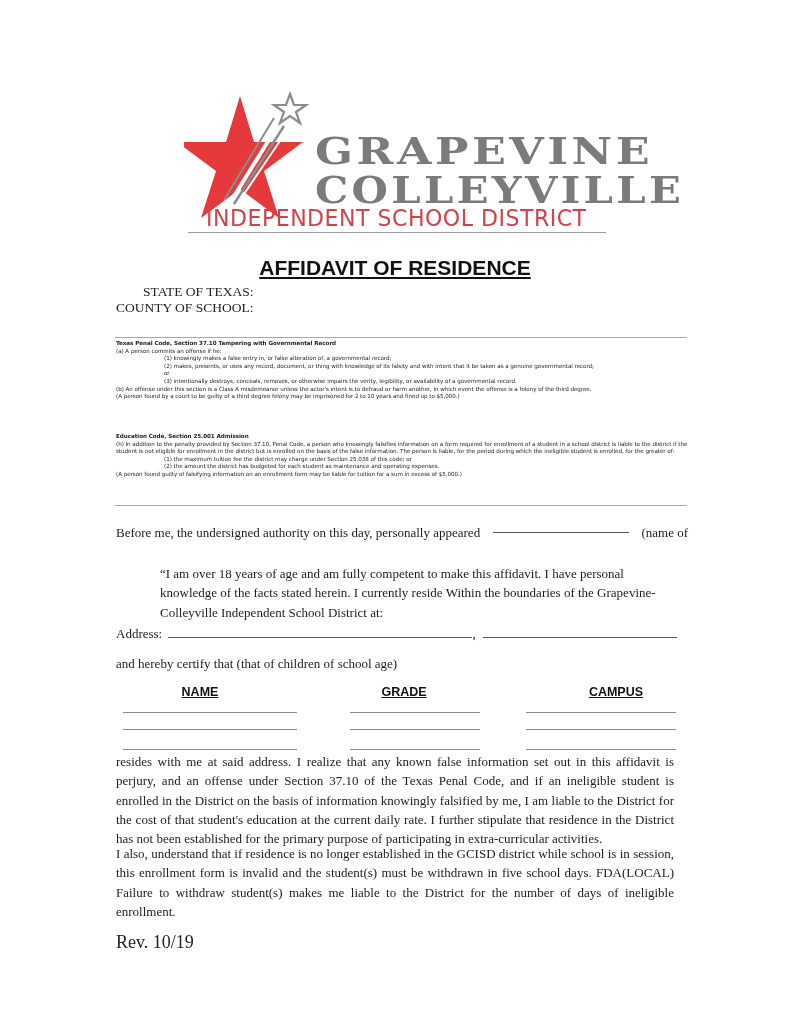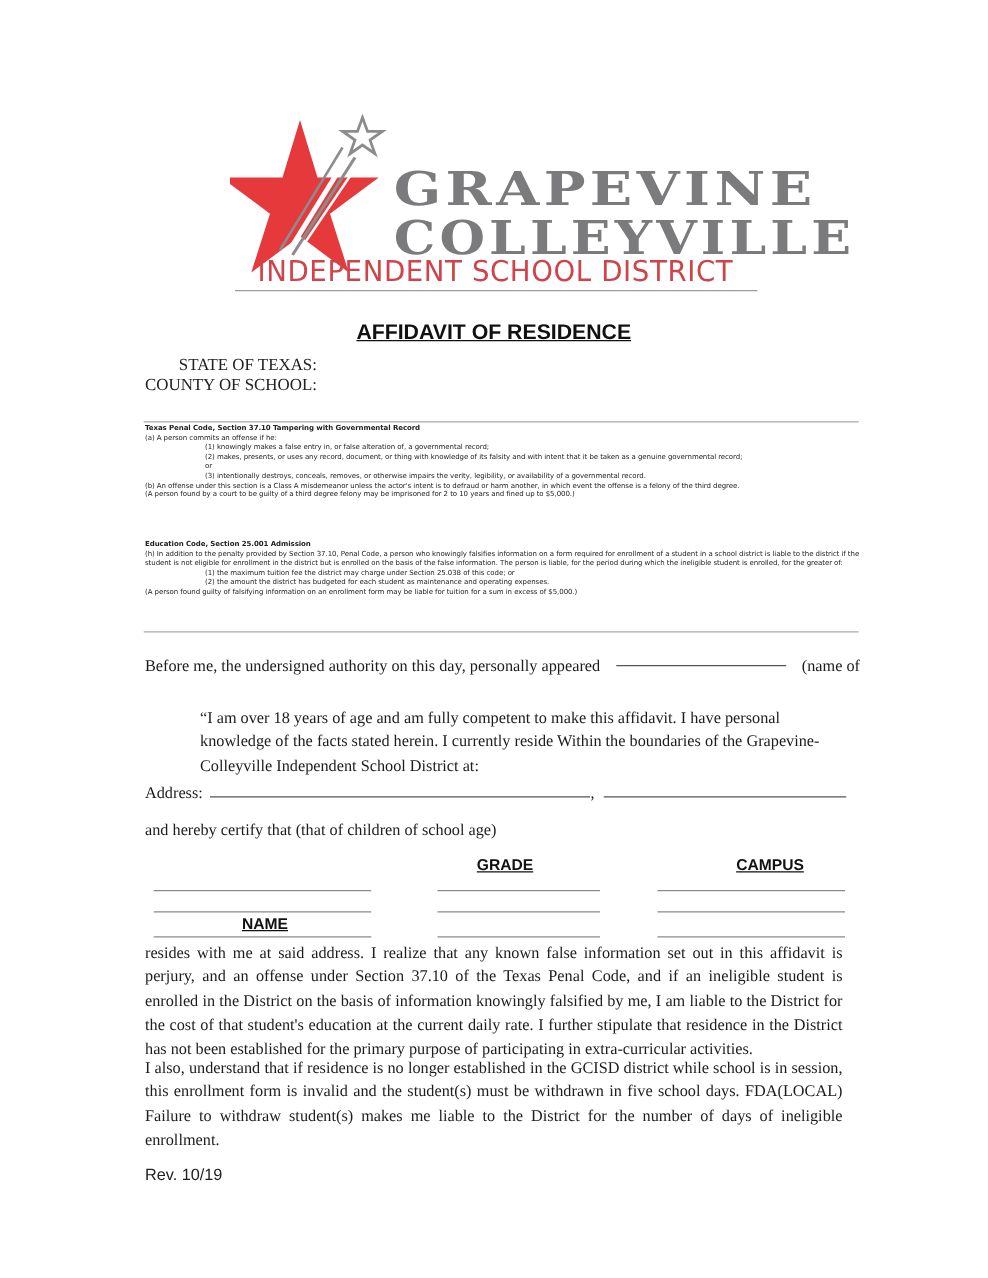--- a/index.html
+++ b/index.html
@@ -9,21 +9,21 @@
     
     .logo { left: 184px; top: 88px; width: 424px; height: 146px; }
     .logo-star { position: absolute; left: 0; top: 0; width: 140px; height: 140px; }
     .logo-word { position: absolute; font-family: "DejaVu Serif", serif; font-weight: bold; color: #7b7b7d; letter-spacing: 3px; transform-origin: left top; white-space: nowrap; }
     .logo-word.grape { left: 131px; top: 41px; font-size: 38px; transform: scaleX(1.17) scaleY(0.98); }
     .logo-word.colley { left: 131px; top: 80px; font-size: 38px; transform: scaleX(1.10) scaleY(0.98); }
     .logo-isd { position: absolute; left: 22px; top: 117px; font-family: "DejaVu Sans", sans-serif; font-size: 23px; color: #d0434a; letter-spacing: 0.5px; white-space: nowrap; transform: scaleX(0.96); transform-origin: left top; }
     .logo-rule { position: absolute; left: 4px; top: 144px; width: 418px; height: 1px; background: #9c9c9c; }
 
     
-    .title { left: 0; width: 790px; top: 256px; text-align: center; font-family: "Liberation Sans", sans-serif; font-weight: bold; font-size: 17px; text-decoration: underline; color: #111; }
+    .title { left: 0; width: 790px; top: 256px; text-align: center; font-family: "Liberation Sans", sans-serif; font-weight: bold; font-size: 21px; text-decoration: underline; color: #111; }
     .state-lines { left: 116px; top: 284px; font-family: "Liberation Serif", serif; font-size: 13.5px; line-height: 16px; color: #222; text-align: right; }
 
     
     .hrule { left: 115px; width: 572px; height: 1px; background: #a9a9a9; }
     .legal { left: 116px; width: 574px; font-family: "DejaVu Sans", sans-serif; font-size: 5.6px; line-height: 7.6px; color: #222; letter-spacing: -0.05px; }
     .legal .head { font-weight: bold; }
     .legal .ind { padding-left: 48px; }
     .legal p { margin: 0; }
 
     
@@ -34,21 +34,21 @@
     .certify { left: 116px; top: 656px; }
 
     .blank { display: inline-block; border-bottom: 1px solid #555; height: 12px; vertical-align: baseline; }
 
     
     .col-head { top: 685px; font-family: "Liberation Sans", sans-serif; font-weight: bold; font-size: 12.5px; text-decoration: underline; color: #111; text-align: center; }
     .col-line { height: 1px; background: #8a8a8a; }
 
     .para2 { left: 116px; top: 752px; width: 558px; line-height: 19.3px; text-align: justify; }
     .para3 { left: 116px; top: 844px; width: 558px; line-height: 19.3px; text-align: justify; }
-    .rev { left: 116px; top: 932px; font-family: Liberation Sans, sans-serif; font-size: 13px; color: #222; }
+    .rev { left: 116px; top: 932px; font-family: Liberation Serif, serif; font-size: 18px; color: #222; }
   </style>
 </head>
 <body>
 
 <div class="abs logo">
   <svg class="logo-star" viewBox="0 0 140 140">
 
     <polygon points="52,6 66,52 115,52 76,81 91,128 52,99 13,128 28,81 -11,52 38,52" fill="#e5393c" transform="translate(4,2)"></polygon>
 
     <path d="M44,118 L96,34" stroke="#ffffff" stroke-width="4" fill="none"></path>
@@ -104,21 +104,21 @@
 <div class="abs serif quote">“I am over 18 years of age and am fully competent to make this affidavit. I have personal knowledge of the facts stated herein. I currently reside Within the boundaries of the Grapevine-Colleyville Independent School District at:</div>
 
 <div class="abs serif addr">
   <span>Address:</span>
   <span class="blank" style="width:304px; margin-left:3px;"></span><span>,</span>
   <span class="blank" style="width:194px; margin-left:4px;"></span>
 </div>
 
 <div class="abs serif certify">and hereby certify that (that of children of school age)</div>
 
-<div class="abs col-head" style="left:172px; width:80px;margin-top:47px;">NAME</div>
+<div class="abs col-head" style="left:160px; width:80px;">NAME</div>
 <div class="abs col-head" style="left:364px; width:80px;">GRADE</div>
 <div class="abs col-head" style="left:576px; width:80px;">CAMPUS</div>
 
 <div class="abs col-line" style="left:123px; top:712px; width:174px;"></div>
 <div class="abs col-line" style="left:350px; top:712px; width:130px;"></div>
 <div class="abs col-line" style="left:526px; top:712px; width:150px;"></div>
 
 <div class="abs col-line" style="left:123px; top:729px; width:174px;"></div>
 <div class="abs col-line" style="left:350px; top:729px; width:130px;"></div>
 <div class="abs col-line" style="left:526px; top:729px; width:150px;"></div>

